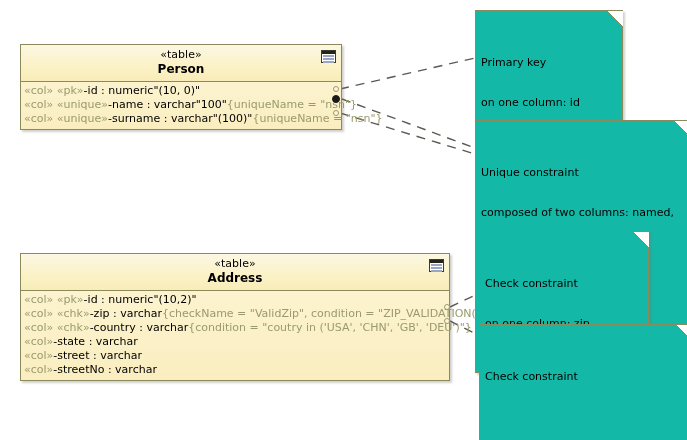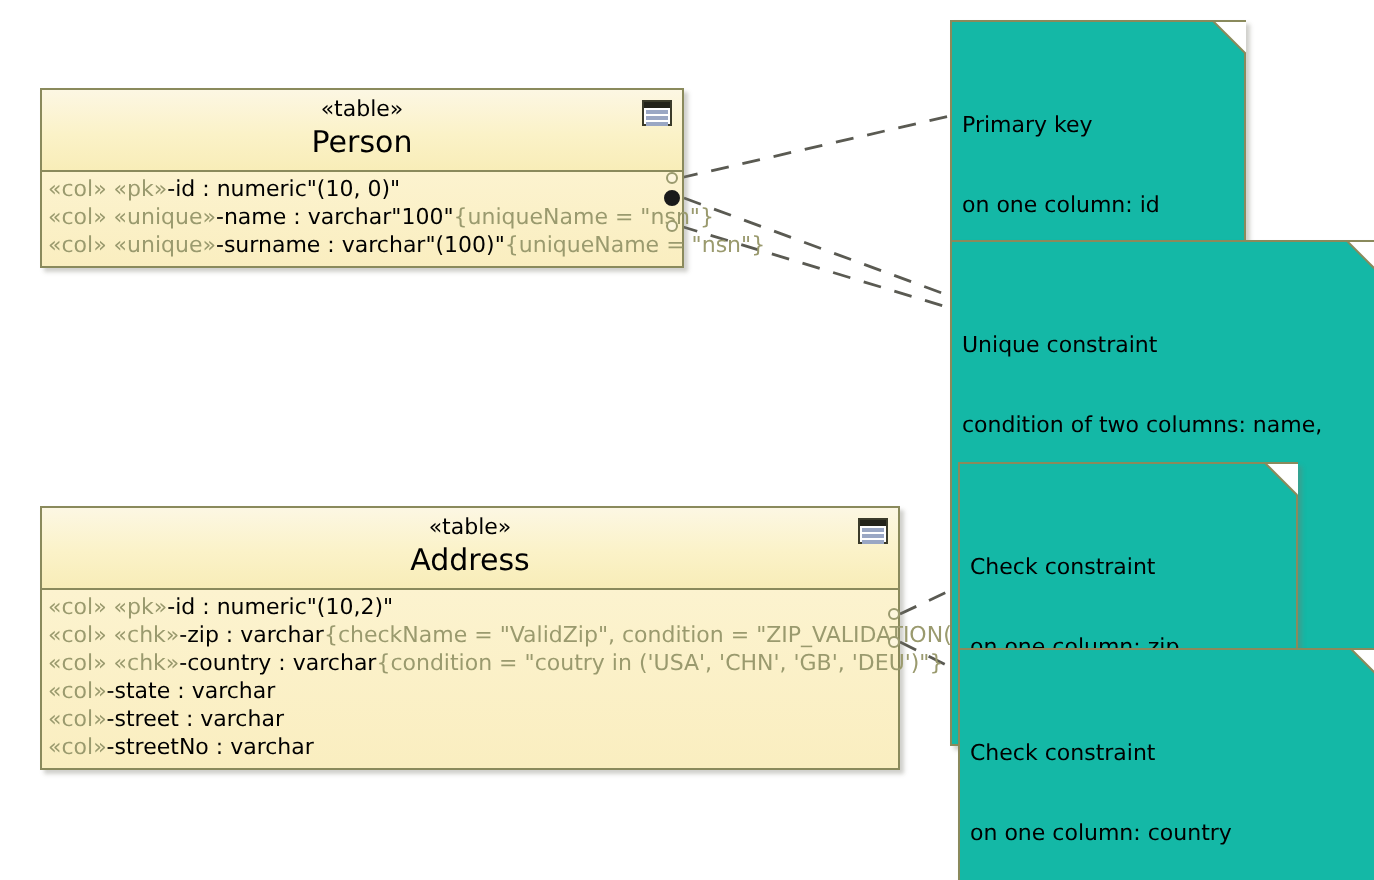--- a/index.html
+++ b/index.html
@@ -47,22 +47,22 @@
     position: relative;
     padding: 3px 0 4px 0;
     text-align: center;
     line-height: 1.25;
   }
   .stereo-line {
     font-size: 11px;
     color: #000;
   }
   .table-name {
-    font-size: 15px;
-    font-weight: normal;
+    font-size: 12px;
+    font-weight: bold;
     color: #000;
   }
   .table-icon {
     position: absolute;
     right: 5px;
     top: 5px;
     width: 15px;
     height: 13px;
     border: 1px solid #3b3b2a;
     background: #ffffff;
@@ -239,21 +239,21 @@
     <span class="note-line">inline</span>
   </div>
 
   <div class="note" id="note-unique-constraint" style="left:463px; top:120px; width:215px;">
     <svg class="fold-edge" viewBox="0 0 17 17">
       <path d="M0.5,0.5 L17,17 L17,0.5 Z" fill="#ffffff" stroke="none"></path>
       <path d="M0.5,0.5 L17,17" stroke="#8a8a5c" stroke-width="1" fill="none"></path>
       <path d="M0.5,0.5 L17,0.5" stroke="#8a8a5c" stroke-width="1" fill="none"></path>
     </svg>
     <span class="note-line">Unique constraint</span>
-    <span class="note-line">condition of two columns: name,</span>
+    <span class="note-line">composed of two columns: named,</span>
     <span class="note-line">surname</span>
     <span class="note-line">named "nsn"</span>
     <span class="note-line">not inline</span>
   </div>
 
   <div class="note" id="note-check-zip" style="left:467px; top:231px; width:170px;">
     <svg class="fold-edge" viewBox="0 0 17 17">
       <path d="M0.5,0.5 L17,17 L17,0.5 Z" fill="#ffffff" stroke="none"></path>
       <path d="M0.5,0.5 L17,17" stroke="#8a8a5c" stroke-width="1" fill="none"></path>
       <path d="M0.5,0.5 L17,0.5" stroke="#8a8a5c" stroke-width="1" fill="none"></path>
@@ -266,20 +266,19 @@
     
   </div>
 
   <div class="note" id="note-check-country" style="left:467px; top:324px; width:213px;">
     <svg class="fold-edge" viewBox="0 0 17 17">
       <path d="M0.5,0.5 L17,17 L17,0.5 Z" fill="#ffffff" stroke="none"></path>
       <path d="M0.5,0.5 L17,17" stroke="#8a8a5c" stroke-width="1" fill="none"></path>
       <path d="M0.5,0.5 L17,0.5" stroke="#8a8a5c" stroke-width="1" fill="none"></path>
     </svg>
     <span class="note-line">Check constraint</span>
-    <span class="note-line">on one column: country</span>
     
     
     
     
   </div>
 
 </div>
 
 </body></html>

